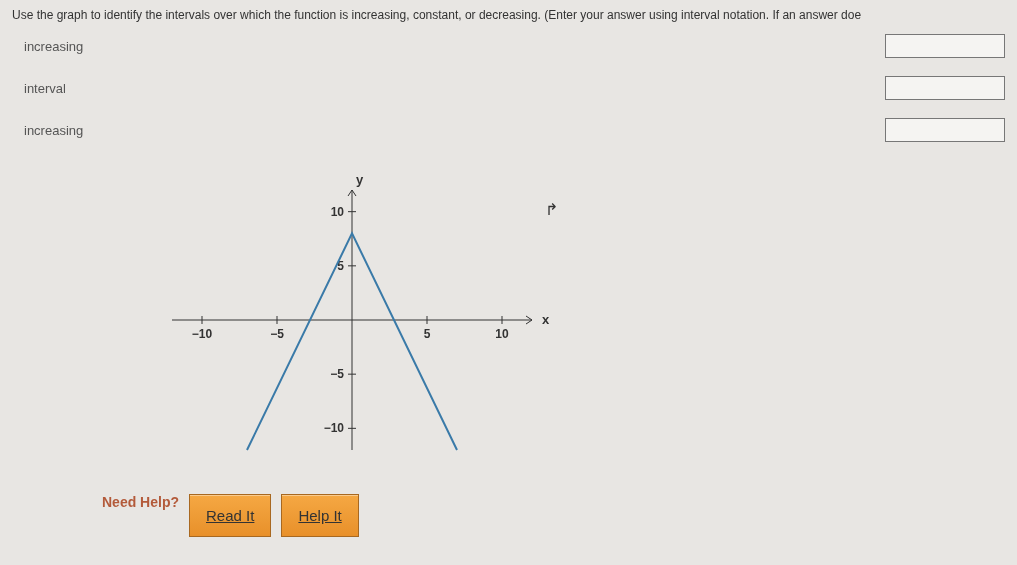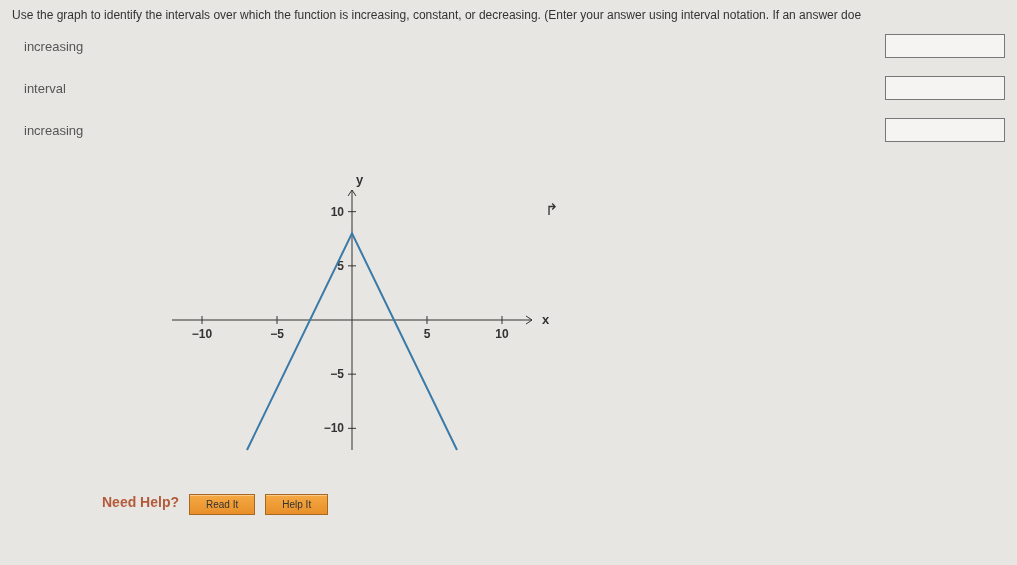--- a/index.html
+++ b/index.html
@@ -51,24 +51,25 @@
     }
     .need-help-label {
       color: #b35a3a;
       font-weight: bold;
       font-size: 14px;
     }
     .help-button {
       background: linear-gradient(#f5a843, #e8902a);
       border: 1px solid #a86820;
       color: #333;
-      font-size: 10px;
-      padding: 4px 16px;
+      font-size: 15px;
+      padding: 12px 16px;
       cursor: pointer;
       box-shadow: inset 0 1px 0 rgba(255,255,255,0.4);
+      text-decoration: underline;
     }
     .cursor {
       position: absolute;
       left: 545px;
       top: 200px;
       font-size: 16px;
       color: #333;
       pointer-events: none;
     }
   </style>

